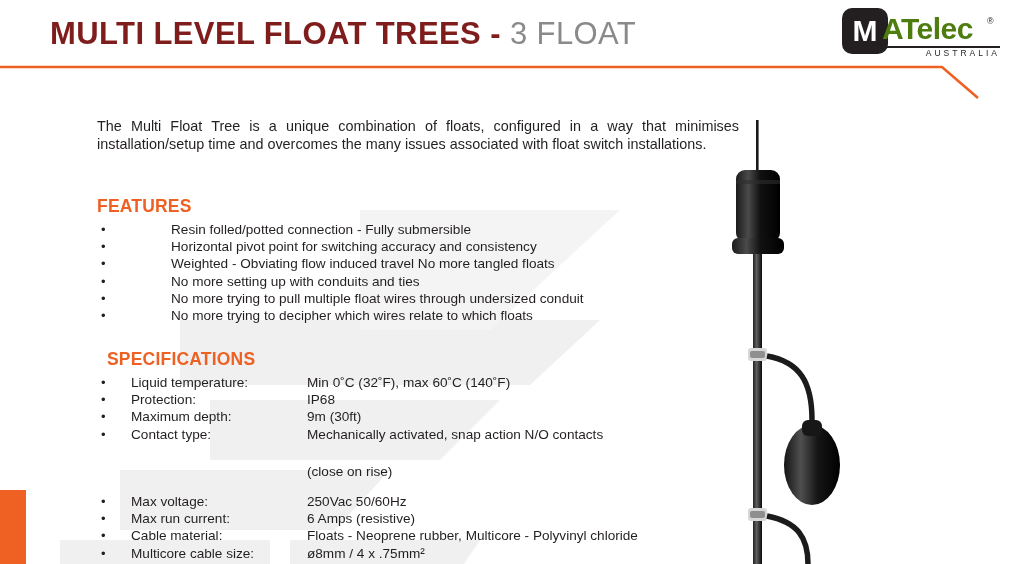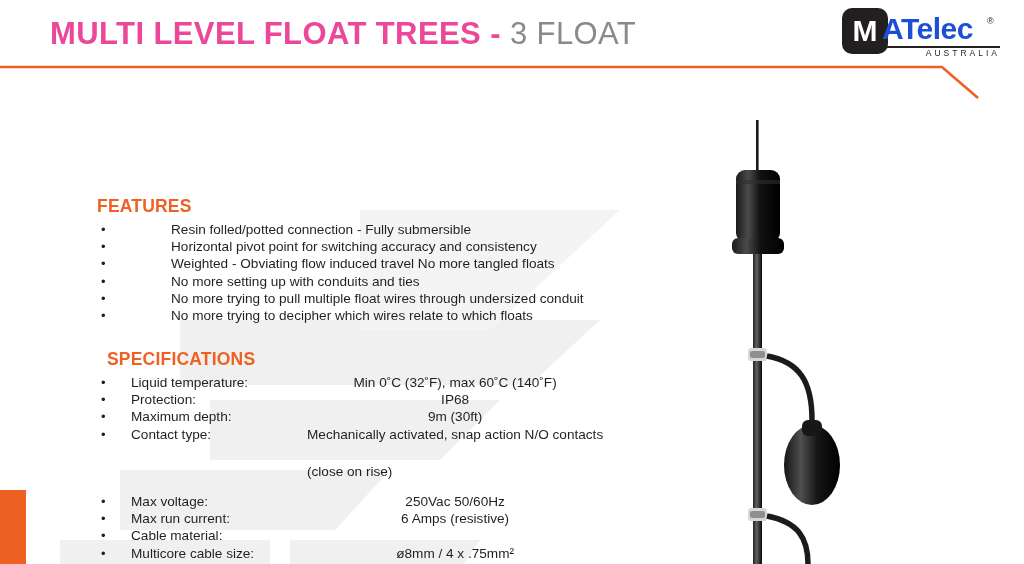--- a/index.html
+++ b/index.html
@@ -47,21 +47,21 @@
   .title-block {
     position: absolute;
     left: 50px;
     top: 16px;
     white-space: nowrap;
   }
   .title-main {
     font-size: 31px;
     font-weight: bold;
     letter-spacing: 0.4px;
-    color: #ec4899;
+    color: #7f1d1d;
   }
   .title-sub {
     font-size: 31px;
     font-weight: normal;
     color: #8a8a8a;
     letter-spacing: 0.4px;
   }
 
   
   .logo {
@@ -92,21 +92,21 @@
     font-size: 30px;
     font-weight: bold;
     font-family: "Liberation Sans", sans-serif;
   }
   .logo-word {
     position: absolute;
     left: 40px;
     top: 4px;
     font-size: 30px;
     font-weight: bold;
-    color: #1d4ed8;
+    color: #4d7c0f;
     letter-spacing: -0.5px;
   }
   .logo-reg {
     position: absolute;
     left: 145px;
     top: 8px;
     font-size: 9px;
     color: #231f20;
   }
   .logo-sub {
@@ -191,21 +191,21 @@
   #specs-list { position: absolute; left: 97px; top: 374px; z-index: 2; }
   .spec-row {
     display: flex;
     align-items: flex-start;
     font-size: 13.6px;
     line-height: 17.2px;
     color: #231f20;
   }
   .spec-row.gap { margin-top: 13px; }
   .spec-label { width: 176px; flex: 0 0 176px; }
-  .spec-value { flex: 1 1 auto; text-align: center; }
+  .spec-value { flex: 1 1 auto; }
   .spec-cont { padding-left: 210px; font-size: 13.6px; line-height: 17.2px; margin-top: 20px; }
 
   
   .product {
     position: absolute;
     right: 60px;
     top: 120px;
     width: 240px;
     height: 444px;
     z-index: 2;
@@ -256,20 +256,21 @@
       <div class="logo-sub">AUSTRALIA</div>
     </div>
   </div>
 
   <div class="rule-wrap">
     <svg width="1024" height="36" viewBox="0 0 1024 36" xmlns="http://www.w3.org/2000/svg">
       <path d="M0,3 L942,3 L978,34" fill="none" stroke="#ee6123" stroke-width="2.6"></path>
     </svg>
   </div>
 
+  <div class="intro">The Multi Float Tree is a unique combination of floats, configured in a way that minimises installation/setup time and overcomes the many issues associated with float switch installations.</div>
 
   <div class="section-heading" id="features-heading">FEATURES</div>
 
   <ul class="bullet-list" id="features-list">
     <li class="bullet-row">
       <span class="bullet-dot">•</span>
       <span class="bullet-text">Resin folled/potted connection - Fully submersible</span>
     </li>
     <li class="bullet-row">
       <span class="bullet-dot">•</span>
@@ -324,20 +325,21 @@
       <span class="spec-value">250Vac 50/60Hz</span>
     </div>
     <div class="spec-row">
       <span class="bullet-dot">•</span>
       <span class="spec-label">Max run current:</span>
       <span class="spec-value">6 Amps (resistive)</span>
     </div>
     <div class="spec-row">
       <span class="bullet-dot">•</span>
       <span class="spec-label">Cable material:</span>
+      <span class="spec-value">Floats - Neoprene rubber, Multicore - Polyvinyl chloride</span>
     </div>
     <div class="spec-row">
       <span class="bullet-dot">•</span>
       <span class="spec-label">Multicore cable size:</span>
       <span class="spec-value">ø8mm / 4 x .75mm²</span>
     </div>
     <div class="spec-row">
       <span class="bullet-dot">•</span>
       <span class="spec-label">Housing material:</span>
       <span class="spec-value">Polypropylene</span>

